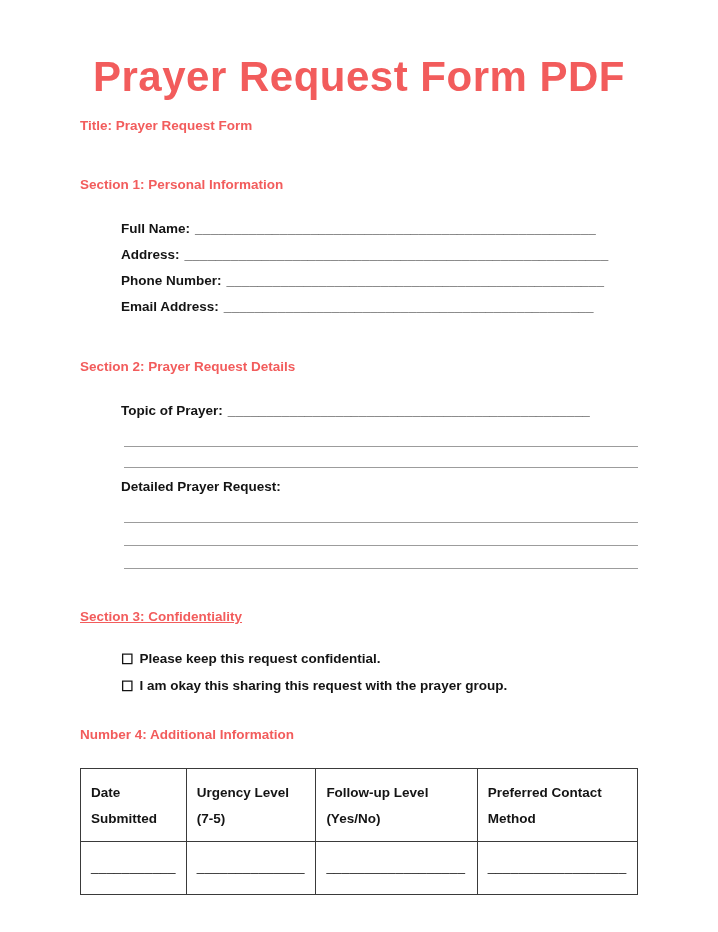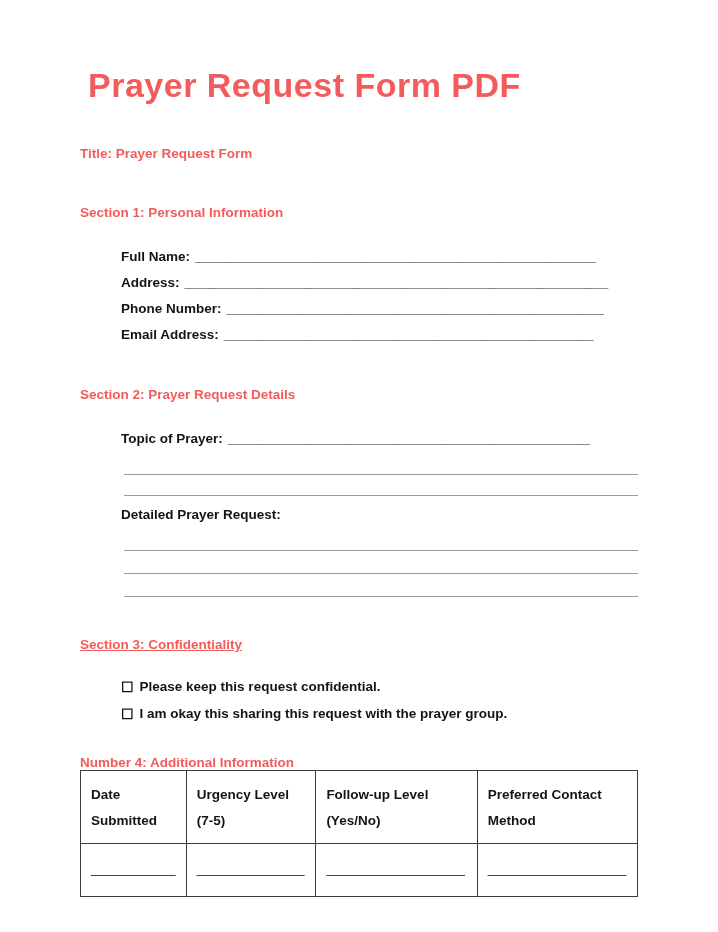--- a/index.html
+++ b/index.html
@@ -13,35 +13,36 @@
   }
   body {
     width: 718px; height: 932px;
     overflow: hidden;
     font-family: "Liberation Sans", sans-serif;
     color: #141414;
   }
   .page { padding: 58px 80px 0 80px; }
 
   h1.doc-title {
-    margin: 8px;
+    margin: 0;
+    text-align: center;
     color: var(--accent-red);
-    font-size: 34px;
+    font-size: 42px;
     line-height: 38px;
     font-weight: 700;
     letter-spacing: 0.5px;
   }
 
   .red-heading {
     color: var(--accent-red);
     font-weight: 700;
     font-size: 13.5px;
     margin: 0;
   }
-  .form-title { margin-top: 42px; }
+  .form-title { margin-top: 22px; }
   .section-heading { margin-top: 44px; }
 
   ul.field-list {
     list-style: disc;
     margin: 28px 0 0 0;
     padding: 0 0 0 41px;
   }
   ul.field-list li {
     font-size: 13.5px;
     font-weight: 700;
@@ -62,20 +63,21 @@
   .write-line.tall { height: 23px; }
 
   .checkbox {
     display: inline-block;
     margin-right: 6px;
     font-size: 14px;
     vertical-align: -1px;
   }
 
   table.info-table {
+    margin-top: 26px;
     width: 100%;
     border-collapse: collapse;
   }
   table.info-table th, table.info-table td {
     border: 1px solid #3a3a3a;
     text-align: left;
     font-size: 13.5px;
     padding: 11px 10px 9px 10px;
     vertical-align: top;
     white-space: normal;

